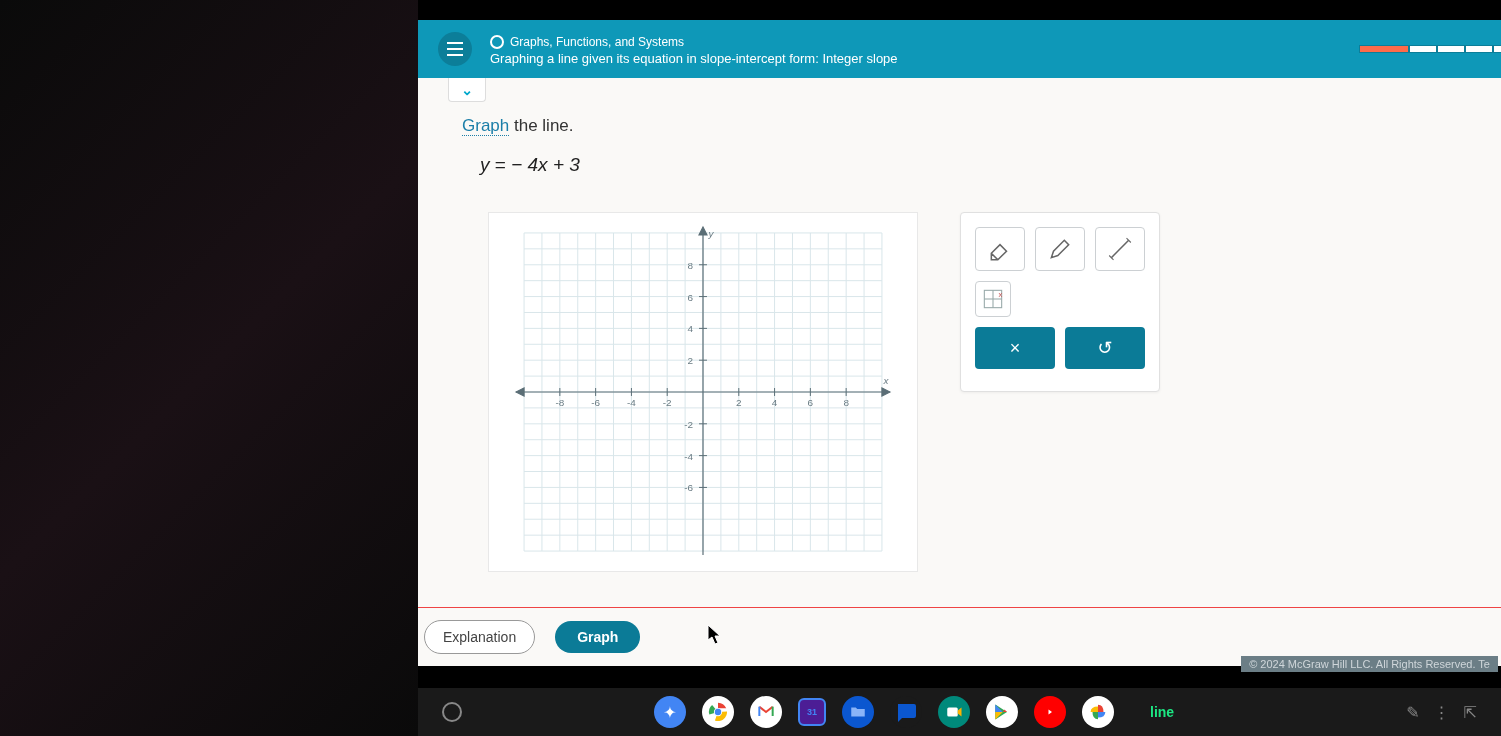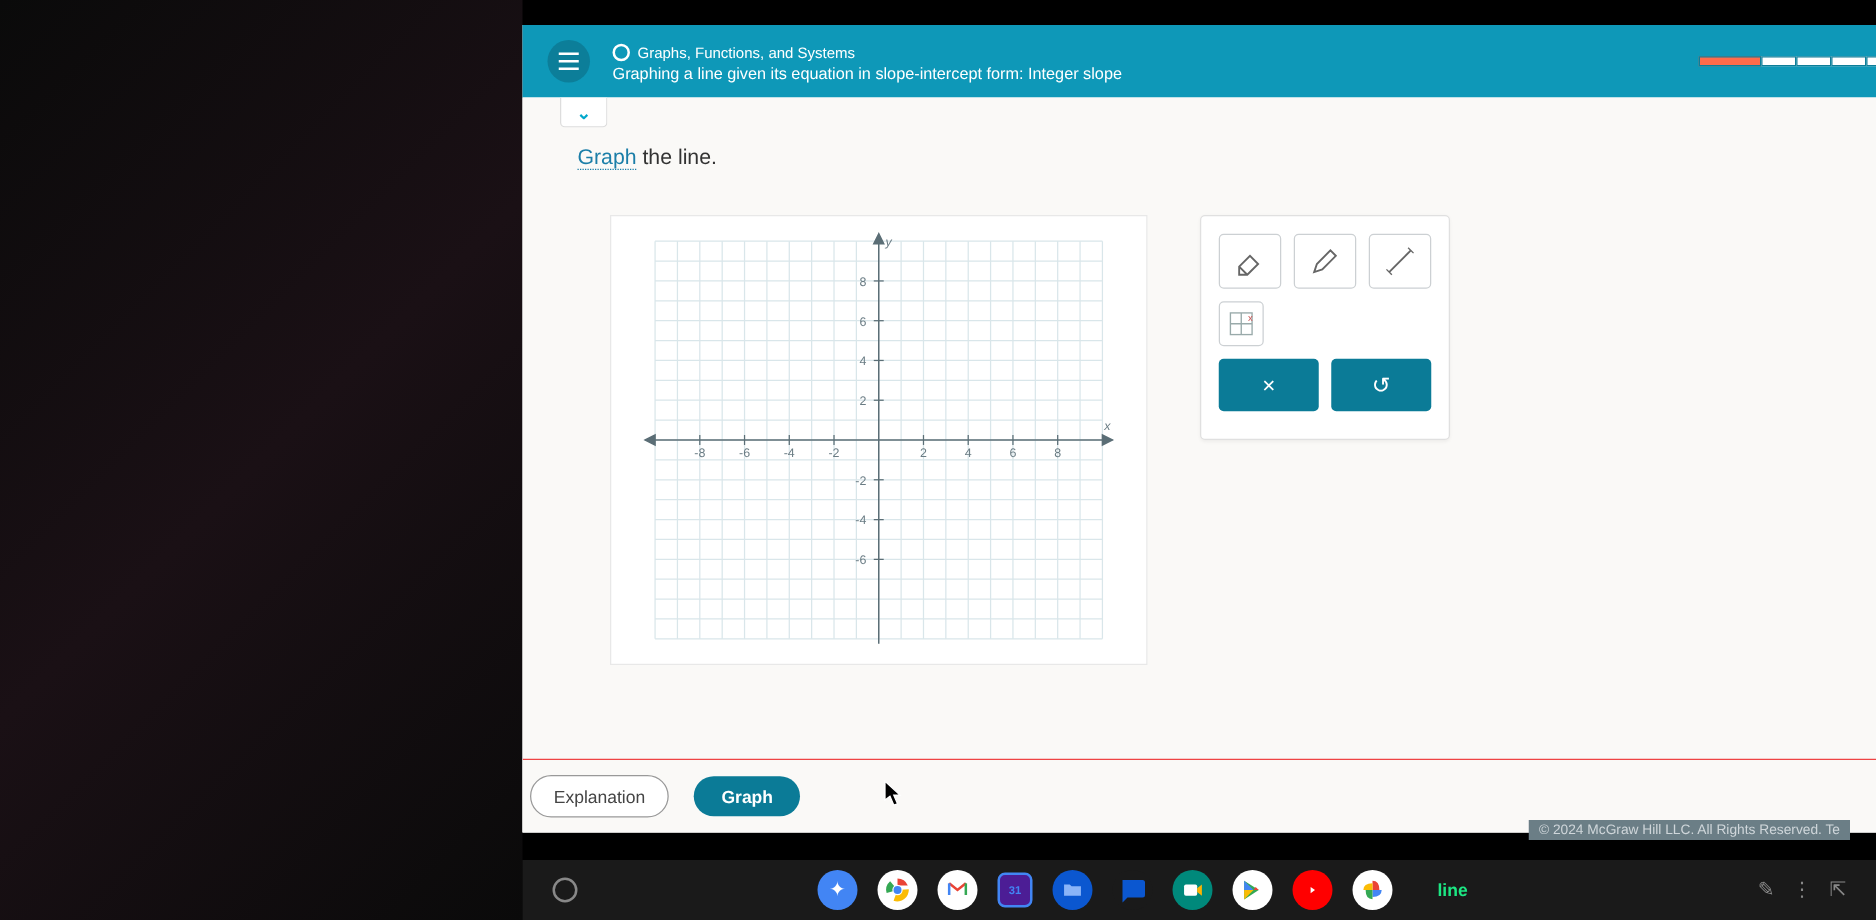--- a/index.html
+++ b/index.html
@@ -30,21 +30,21 @@
 .tool-panel { background: #fff; border: 1px solid #e0e0e0; border-radius: 4px; padding: 14px; width: 200px; height: 180px; box-shadow: 0 1px 3px rgba(0,0,0,0.05); }
 .tool-row { display: flex; gap: 10px; margin-bottom: 10px; }
 .tool-btn { width: 52px; height: 44px; border: 1px solid #ccd0d3; border-radius: 4px; background: #fff; display: flex; align-items: center; justify-content: center; cursor: pointer; }
 .tool-btn svg { width: 26px; height: 26px; }
 .tool-btn.small { width: 36px; height: 36px; }
 .action-row { display: flex; gap: 10px; margin-top: 4px; }
 .action-btn { flex: 1; height: 42px; background: #0b7b97; color: #fff; border: none; border-radius: 4px; font-size: 18px; cursor: pointer; display: flex; align-items: center; justify-content: center; }
 .bottom-bar { position: absolute; bottom: 0; left: 0; right: 0; padding: 12px 6px; display: flex; gap: 20px; align-items: center; background: #faf9f7; border-top: 1px solid #ef4444; }
 .exp-btn { padding: 8px 18px; border: 1px solid #999; border-radius: 18px; background: #fff; color: #444; font-size: 14px; cursor: pointer; }
 .check-btn { padding: 8px 22px; border: none; border-radius: 18px; background: #0b7b97; color: #fff; font-size: 14px; font-weight: bold; cursor: pointer; }
-.copyright { position: absolute; right: 21px; bottom: -6px; font-size: 11px; color: #cfd6da; background: #6b7e86; padding: 2px 8px; }
+.copyright { position: absolute; right: 3px; bottom: -6px; font-size: 11px; color: #cfd6da; background: #6b7e86; padding: 2px 8px; }
 .taskbar { position: absolute; left: 418px; right: 0; bottom: 0; height: 48px; background: #1a1a1a; display: flex; align-items: center; gap: 16px; padding: 0 24px; }
 .tb-launcher { width: 20px; height: 20px; border-radius: 50%; border: 2px solid #888; }
 .tb-spacer { flex: 0 0 160px; }
 .tb-icon { width: 32px; height: 32px; border-radius: 50%; display: flex; align-items: center; justify-content: center; font-size: 16px; cursor: pointer; }
 .tb-hulu { color: #1ce783; font-size: 14px; font-weight: bold; margin-left: 20px; }
 .tb-right { margin-left: auto; display: flex; gap: 14px; align-items: center; color: #888; }
 .cursor { position: absolute; left: 707px; top: 624px; width: 16px; height: 22px; z-index: 100; }
 </style>
 </head>
 <body>
@@ -73,20 +73,23 @@
 
   <div class="content">
     <div class="chevron-btn">
       <span class="chev">⌄</span>
     </div>
 
     <div class="problem">
       <span class="problem-instruction">
         <span class="graph-link">Graph</span><span> the line.</span>
       </span>
+      <div class="equation">
+        <span>y</span><span class="eq-op"> = </span><span>− 4x + 3</span>
+      </div>
     </div>
 
     <div class="workspace">
       <div class="graph-panel">
         <svg class="graph-svg" viewBox="0 0 400 340">
           <g stroke="#d9e6ea" stroke-width="1">
             <line x1="20" y1="10" x2="20" y2="330"></line>
               <line x1="38" y1="10" x2="38" y2="330"></line>
               <line x1="56" y1="10" x2="56" y2="330"></line>
               <line x1="74" y1="10" x2="74" y2="330"></line>

